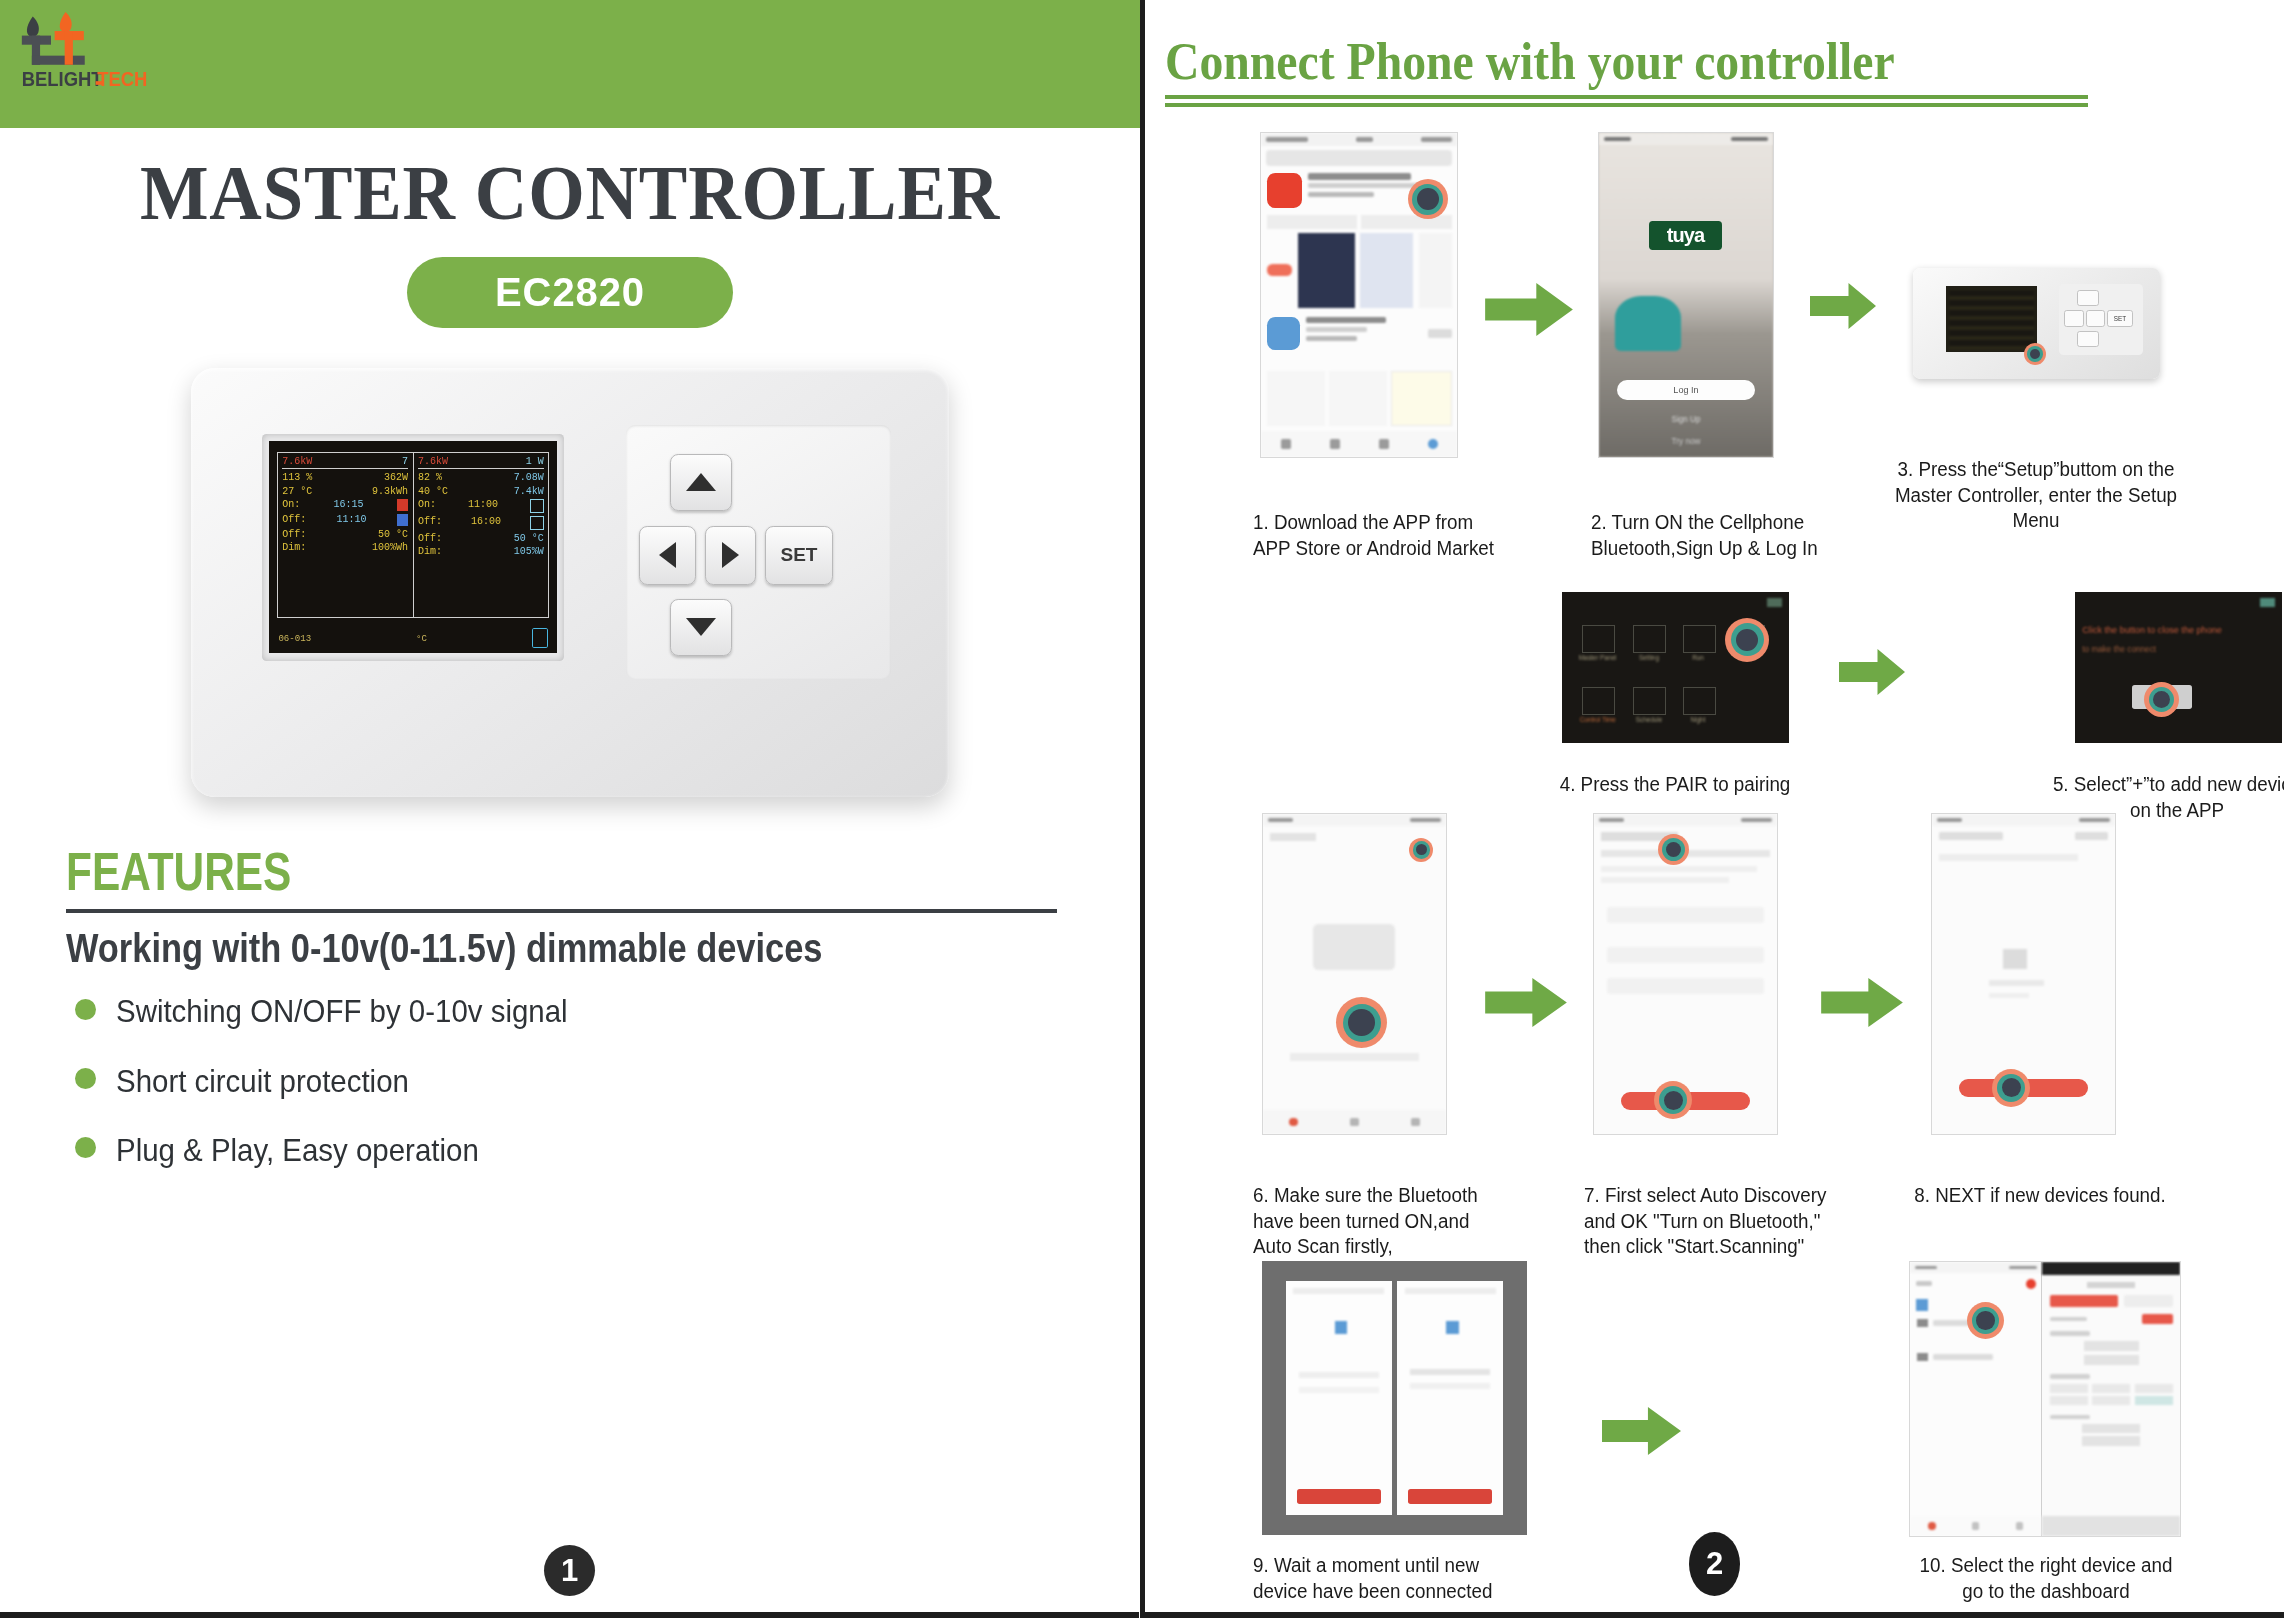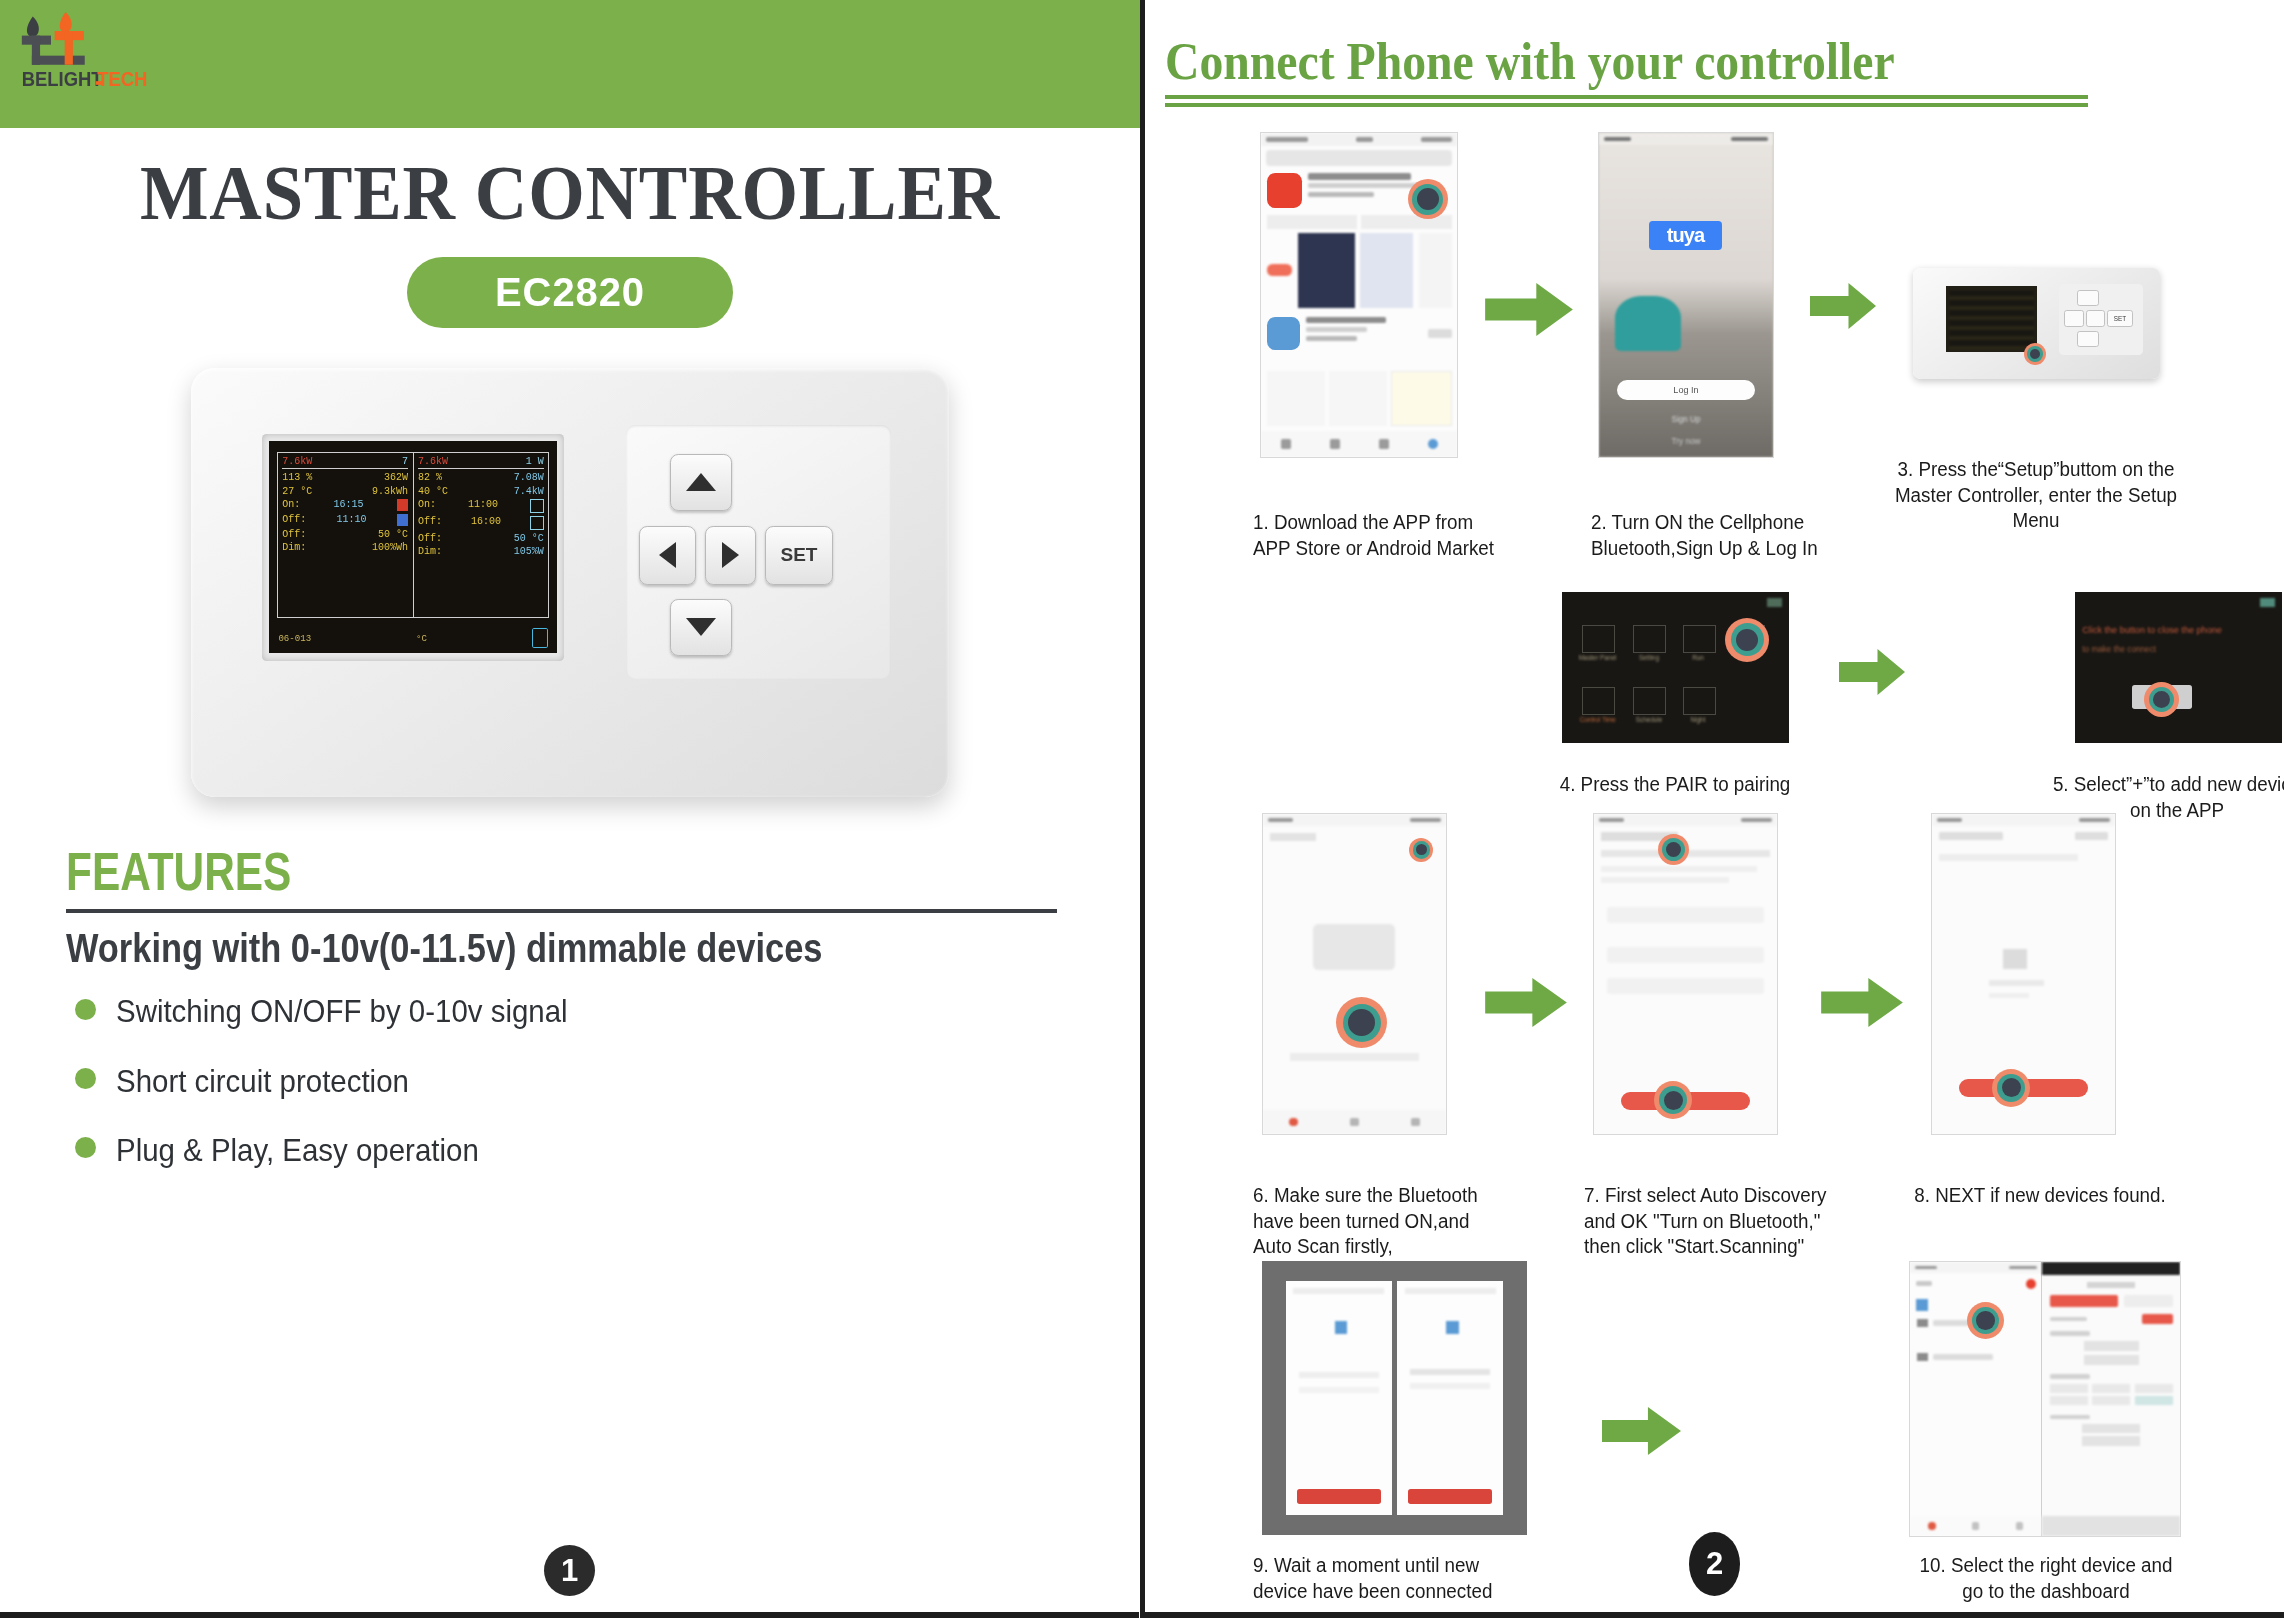--- a/index.html
+++ b/index.html
@@ -86,21 +86,21 @@
   .arrow{position:absolute;}
   .arrow svg{display:block;}
 
   
   .ph-status{height:9.1px;background:#efefef;display:flex;justify-content:space-between;align-items:center;padding:0 4.6px;}
   .blur{filter:blur(1px);}
   .bar{background:#d9d9d9;border-radius:1.8px;}
   .ring{position:absolute;border-radius:50%;background:#ef8a6b;display:flex;align-items:center;justify-content:center;}
   .ring i{border-radius:50%;background:#3d9e8f;display:flex;align-items:center;justify-content:center;}
   .ring i b{border-radius:50%;background:#3c4250;display:block;}
-  .tuya-logo{background:#3b82f6;color:#fff;font-weight:bold;border-radius:3.7px;display:flex;align-items:center;justify-content:center;}
+  .tuya-logo{background:#14532d;color:#fff;font-weight:bold;border-radius:3.7px;display:flex;align-items:center;justify-content:center;}
   .ctrl-mini{position:relative;border-radius:7.3px;background:linear-gradient(145deg,#fafafa,#dedede);box-shadow:0 2.7px 7.3px rgba(0,0,0,.2);}
   .ctrl-mini .scr{position:absolute;background:#1d1c12;}
   .ctrl-mini .pad{position:absolute;background:#f0f0f0;border-radius:4.6px;}
   .mini-k{position:absolute;background:#fbfbfb;border:0.9px solid #c2c2c2;border-radius:2.7px;}
   .dark-screen{position:absolute;inset:0;background:#191714;}
   .menu-cell{position:absolute;border:0.9px solid #4a4a42;}
   .menu-lbl{position:absolute;font-size:6.4px;color:#9d9578;}
 </style>
 </head>
 <body>

